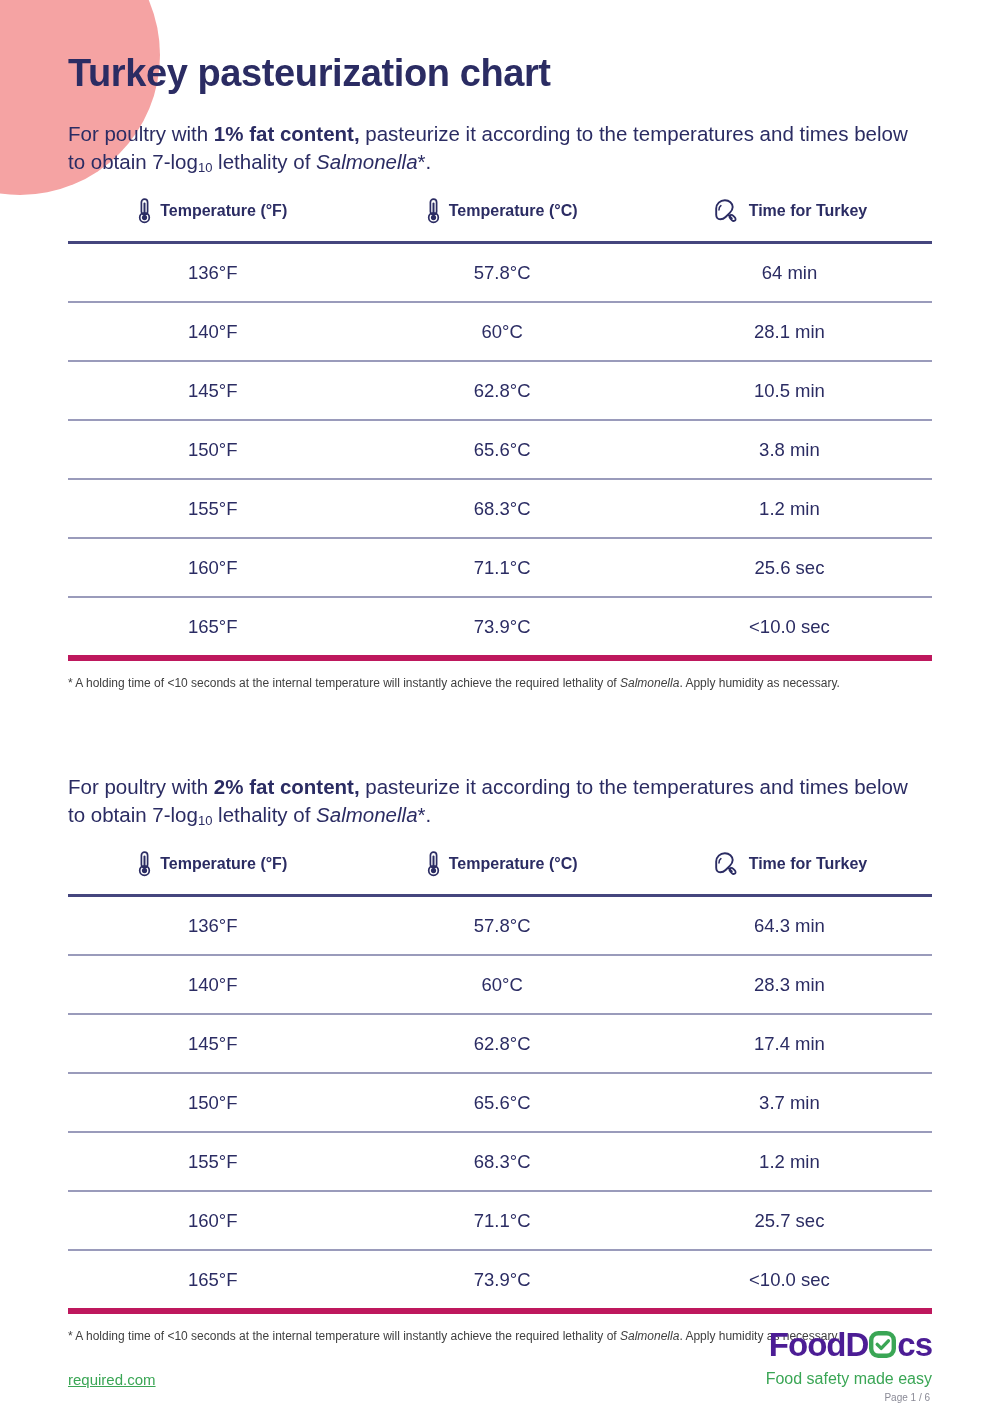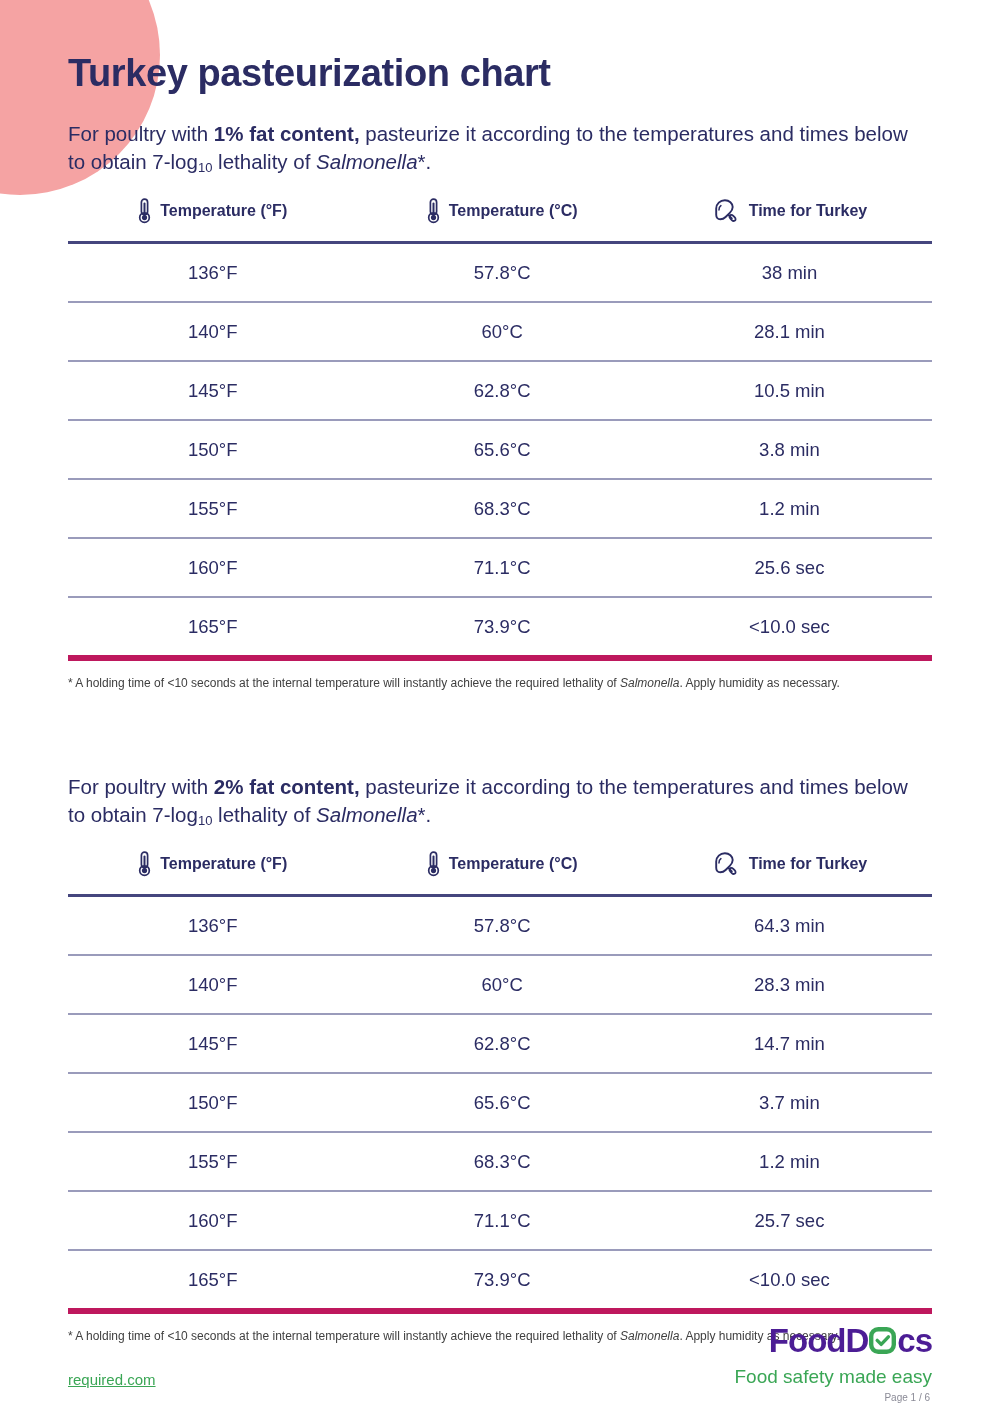--- a/index.html
+++ b/index.html
@@ -127,21 +127,21 @@
     display: flex;
     align-items: center;
     justify-content: flex-end;
     font-size: 33px;
     font-weight: bold;
     color: #4c1d95;
     letter-spacing: -1px;
     line-height: 1;
   }
   .brand-tag {
-    font-size: 19px;
+    font-size: 16px;
     color: #3aa655;
     margin-top: 9px;
   }
 </style>
 </head>
 <body>
 
 <div class="pink-circle"></div>
 
 <div class="page">
@@ -198,21 +198,21 @@
             </span>
             <span>Time for Turkey</span>
           </span>
         </th>
       </tr>
     </thead>
     <tbody>
       <tr>
         <td>136°F</td>
         <td>57.8°C</td>
-        <td>38 min</td>
+        <td>64 min</td>
       </tr>
       <tr>
         <td>140°F</td>
         <td>60°C</td>
         <td>28.1 min</td>
       </tr>
       <tr>
         <td>145°F</td>
         <td>62.8°C</td>
         <td>10.5 min</td>
@@ -306,21 +306,21 @@
         <td>64.3 min</td>
       </tr>
       <tr>
         <td>140°F</td>
         <td>60°C</td>
         <td>28.3 min</td>
       </tr>
       <tr>
         <td>145°F</td>
         <td>62.8°C</td>
-        <td>14.7 min</td>
+        <td>17.4 min</td>
       </tr>
       <tr>
         <td>150°F</td>
         <td>65.6°C</td>
         <td>3.7 min</td>
       </tr>
       <tr>
         <td>155°F</td>
         <td>68.3°C</td>
         <td>1.2 min</td>

